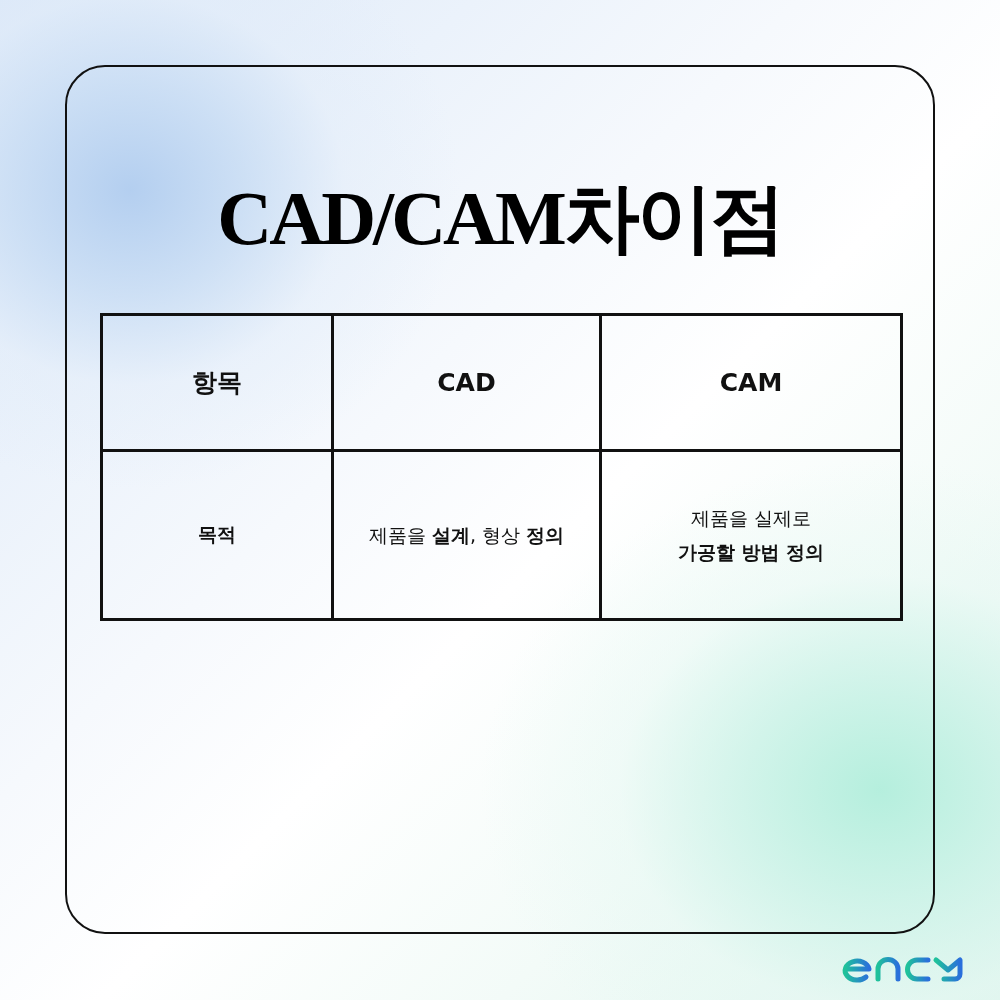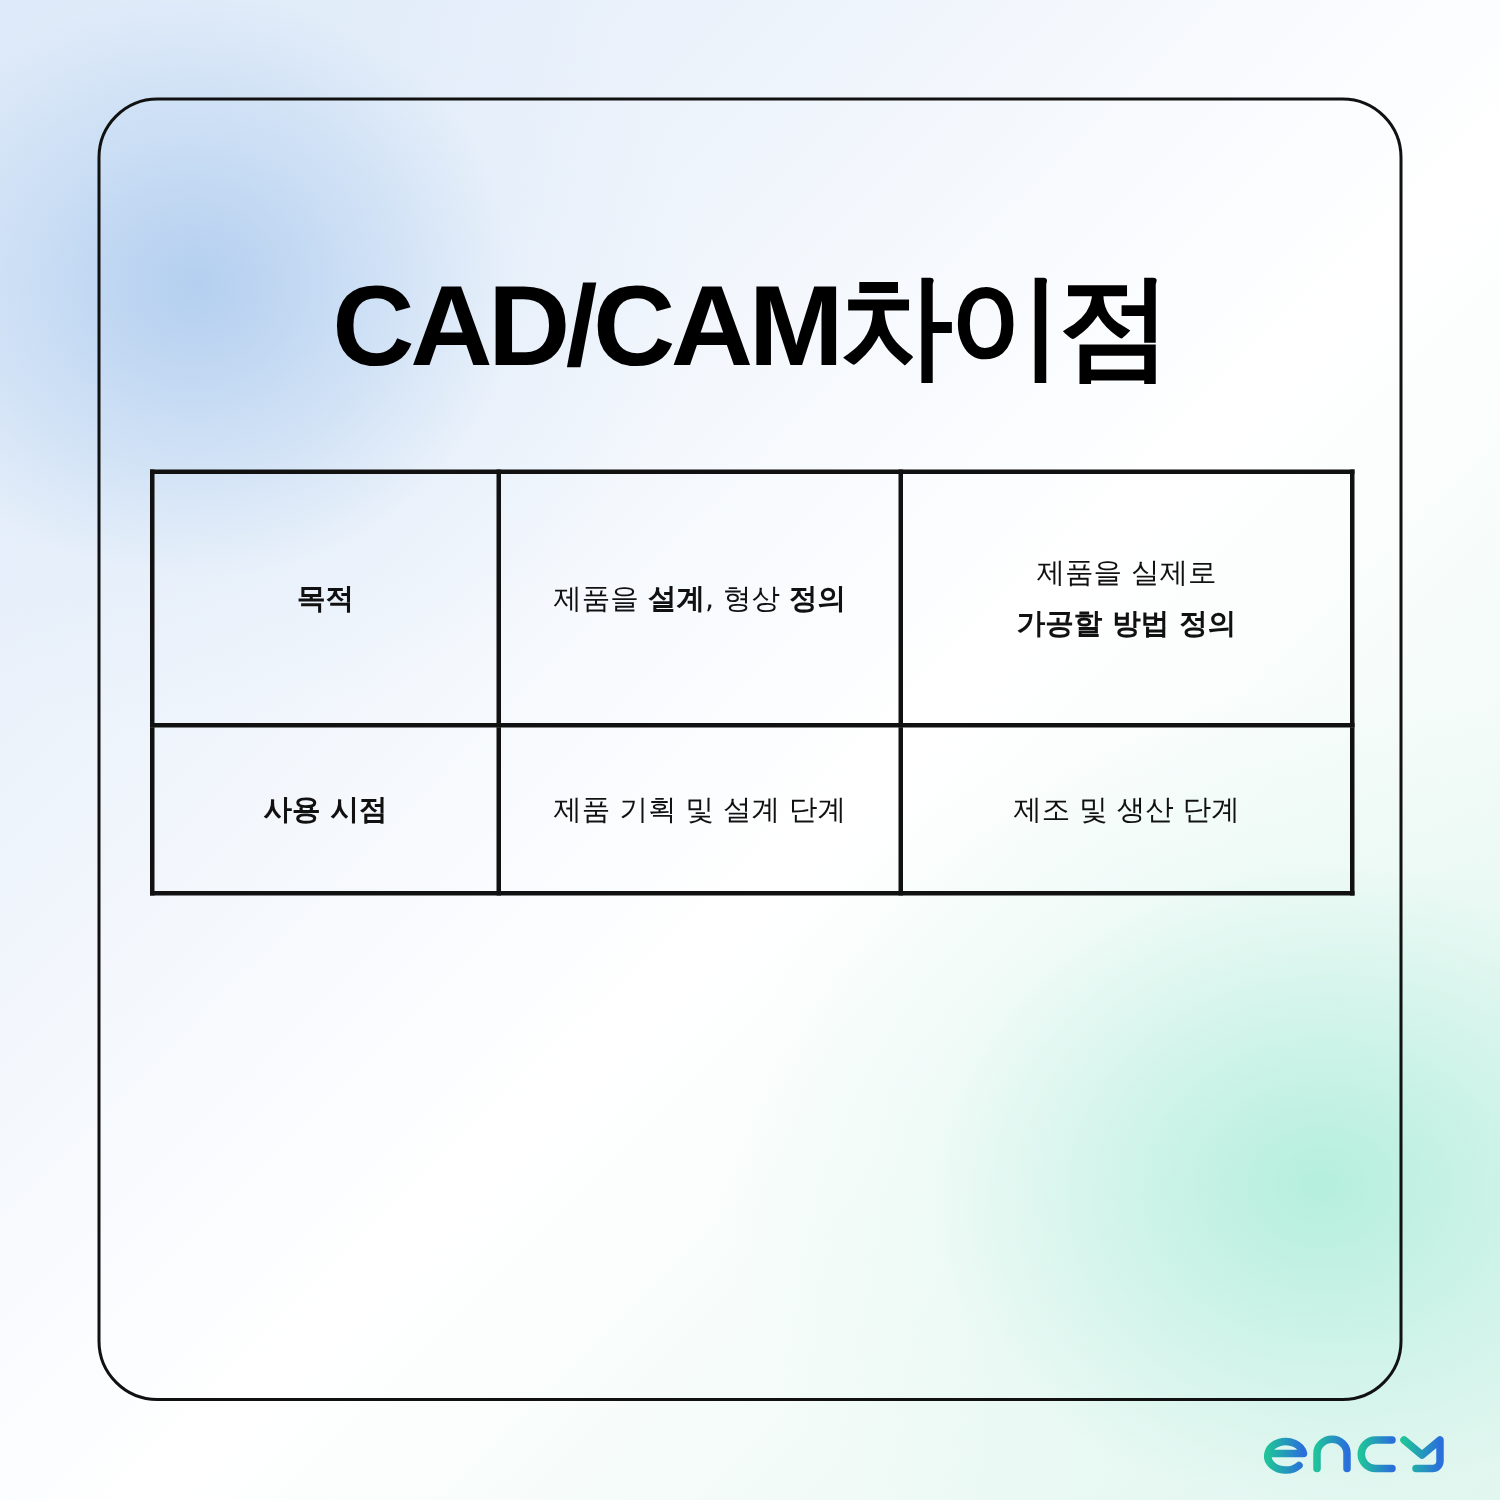--- a/index.html
+++ b/index.html
@@ -21,21 +21,21 @@
       position: absolute;
       left: 65px; top: 65px;
       width: 870px; height: 869px;
       border: 2px solid #111;
       border-radius: 40px;
     }
     .title {
       position: absolute;
       left: 0; right: 0; top: 168px;
       text-align: center;
-      font-family: Liberation Sans, sans-serif;
+      font-family: Liberation Serif, serif;
       font-weight: 700;
       font-size: 76px;
       letter-spacing: -3px;
       line-height: 100px;
       color: #000;
     }
     table.compare {
       position: absolute;
       left: 100px; top: 313px;
       width: 800px;
@@ -85,34 +85,34 @@
 
 <h1 class="title">CAD/CAM차이점</h1>
 
 <table class="compare">
   <colgroup>
       <col class="c1">
       <col class="c2">
       <col class="c3">
     </colgroup>
   <tbody>
+      <tr class="head">
+    <th>항목</th>
+    <th>CAD</th>
+    <th>CAM</th>
+  </tr>
   <tr class="r1">
     <td class="label">목적</td>
     <td class="cell">
       <span>제품을 </span><b>설계</b><span>, 형상 </span><b>정의</b>
     </td>
     <td class="cell">
       <span class="line">제품을 실제로</span>
       <b class="line">가공할 방법 정의</b>
     </td>
-  </tr>
-  <tr class="r3">
-    <td class="label">사용 시점</td>
-    <td class="cell">제품 기획 및 설계 단계</td>
-    <td class="cell">제조 및 생산 단계</td>
   </tr>
 </tbody>
   </table>
 
 <svg class="logo" viewBox="0 0 125 32">
   <defs>
     <linearGradient id="lg" x1="0" y1="0" x2="1" y2="0">
       <stop offset="0%" stop-color="#1fc29a"></stop>
       <stop offset="100%" stop-color="#2a6fdc"></stop>
     </linearGradient>

